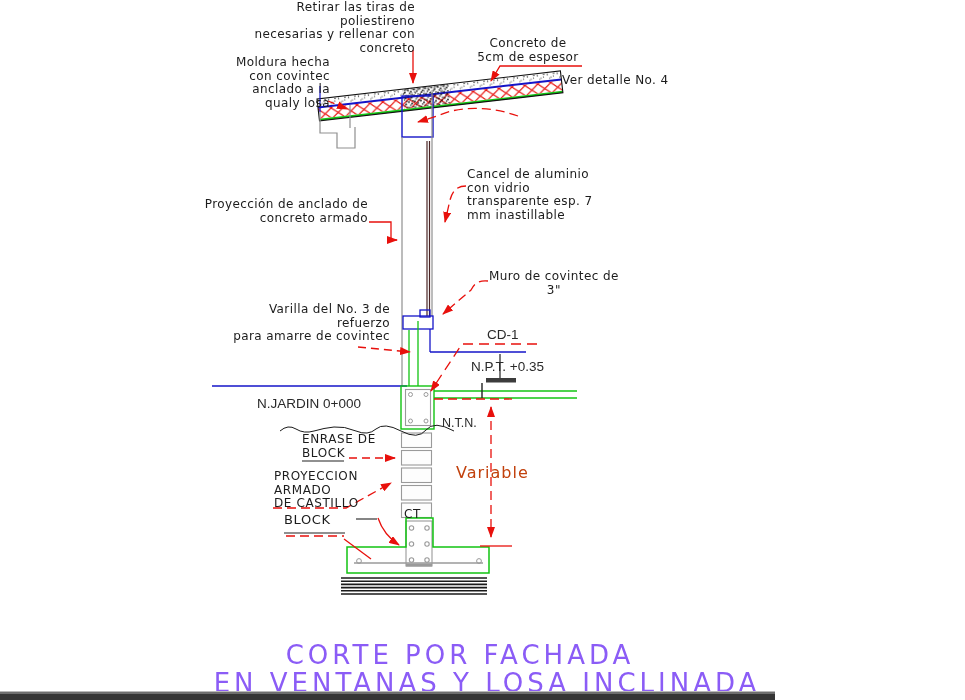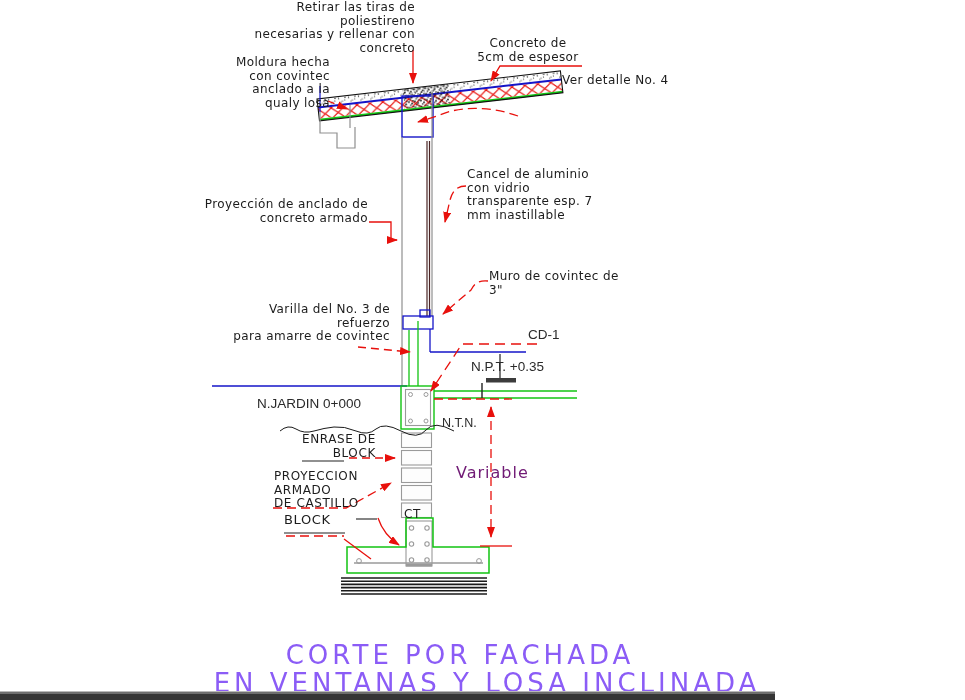--- a/index.html
+++ b/index.html
@@ -10,21 +10,21 @@
   #linework{position:absolute;left:0;top:0;}
   .cad{
     position:absolute;font-size:12px;line-height:13.5px;letter-spacing:.4px;
     white-space:pre-wrap;color:#1c1c1c;
   }
   .ar{text-align:right;}
   .ac{text-align:center;}
   .arial{font-family:"Liberation Sans",sans-serif;font-size:13.5px;letter-spacing:0;color:#2a2a2a;}
   .caps{letter-spacing:.6px;}
   .variable{
-    position:absolute;font-size:16px;color:#701a75;letter-spacing:1px;
+    position:absolute;font-size:16px;color:#c2410c;letter-spacing:1px;
     font-family:"DejaVu Sans",sans-serif;
   }
   .title-line{
     position:absolute;text-align:center;color:#8b5cf6;font-size:26px;
     letter-spacing:4px;font-family:"DejaVu Sans",sans-serif;font-weight:normal;
     white-space:nowrap;
   }
   #bottom-bar{
     position:absolute;left:0;top:691px;width:965px;height:9px;
     background:linear-gradient(180deg,#b9b9b9 0 1px,#6e6e6e 1px 3px,#353535 3px 100%);
@@ -201,39 +201,39 @@
 5cm de espesor</div>
 
   <div class="cad" style="left:562px;top:74px;">Ver detalle No. 4</div>
 
 
   <div class="cad" style="left:467px;top:168px;">Cancel de aluminio
 con vidrio
 transparente esp. 7
 mm inastillable</div>
 
-  <div class="cad" style="left:489px;top:270px;">Muro de covintec de
+  <div class="cad" style="left:489px;top:270px;text-align:center;">Muro de covintec de
 3"</div>
 
   <div class="cad ar" style="left:190px;top:198px;width:178px;">Proyección de anclado de
 concreto armado</div>
 
   <div class="cad ar" style="left:200px;top:303px;width:190px;">Varilla del No. 3 de
 refuerzo
 para amarre de covintec</div>
 
-  <div class="cad arial" style="left:487px;top:328px;margin-left:41px;">CD-1</div>
+  <div class="cad arial" style="left:487px;top:328px;">CD-1</div>
 
   <div class="cad arial" style="left:471px;top:360px;">N.P.T. +0.35</div>
 
   <div class="cad arial" style="left:257px;top:397px;">N.JARDIN 0+000</div>
 
   <div class="cad arial" style="left:442px;top:417px;font-size:12.5px;">N.T.N.</div>
 
-  <div class="cad caps" style="left:302px;top:433px;text-align:right;">ENRASE DE
+  <div class="cad caps" style="left:302px;top:433px;">ENRASE DE
 BLOCK</div>
 
   <div class="cad caps" style="left:274px;top:470px;">PROYECCION
 ARMADO
 DE CASTILLO</div>
 
   <div class="cad caps" style="left:357px;top:508px;margin-left:47px;">CT</div>
 
   <div class="cad caps" style="left:284px;top:513px;font-size:13px;">BLOCK</div>
 

